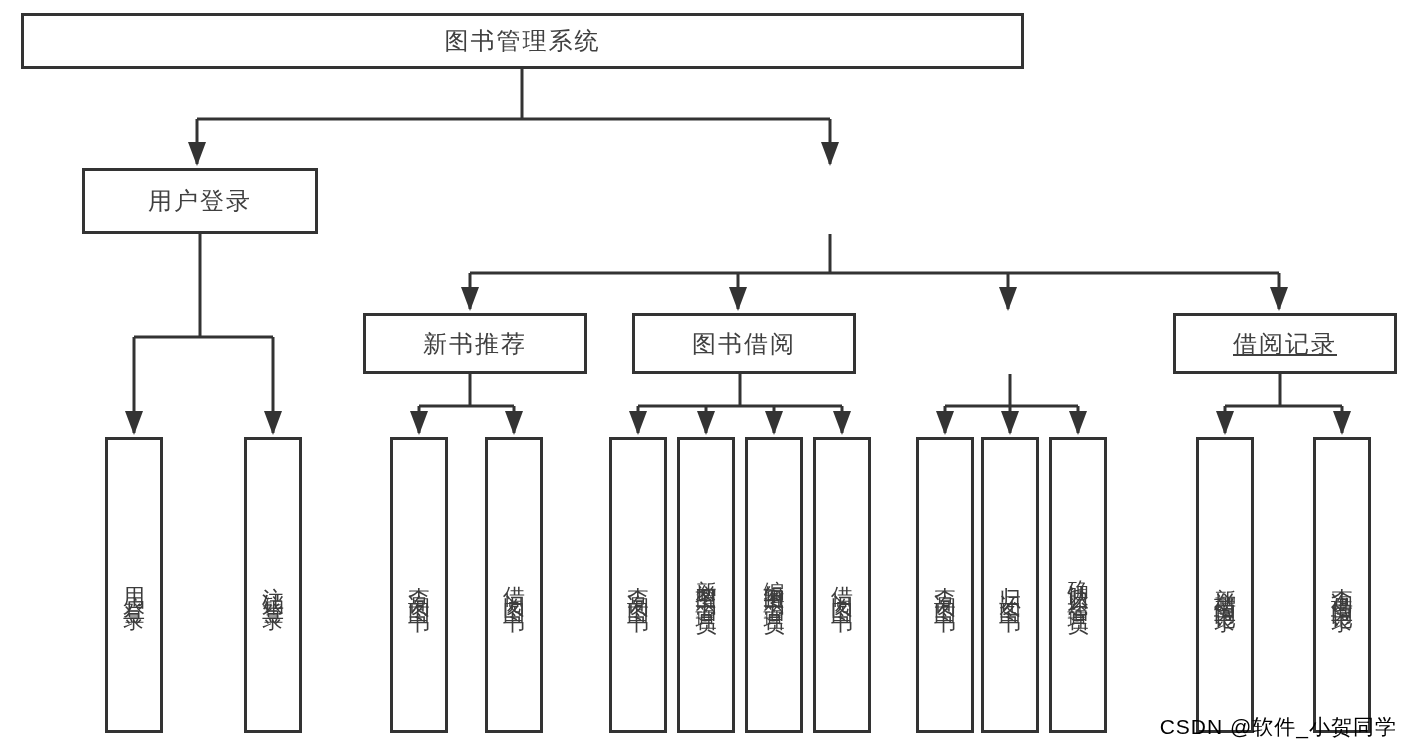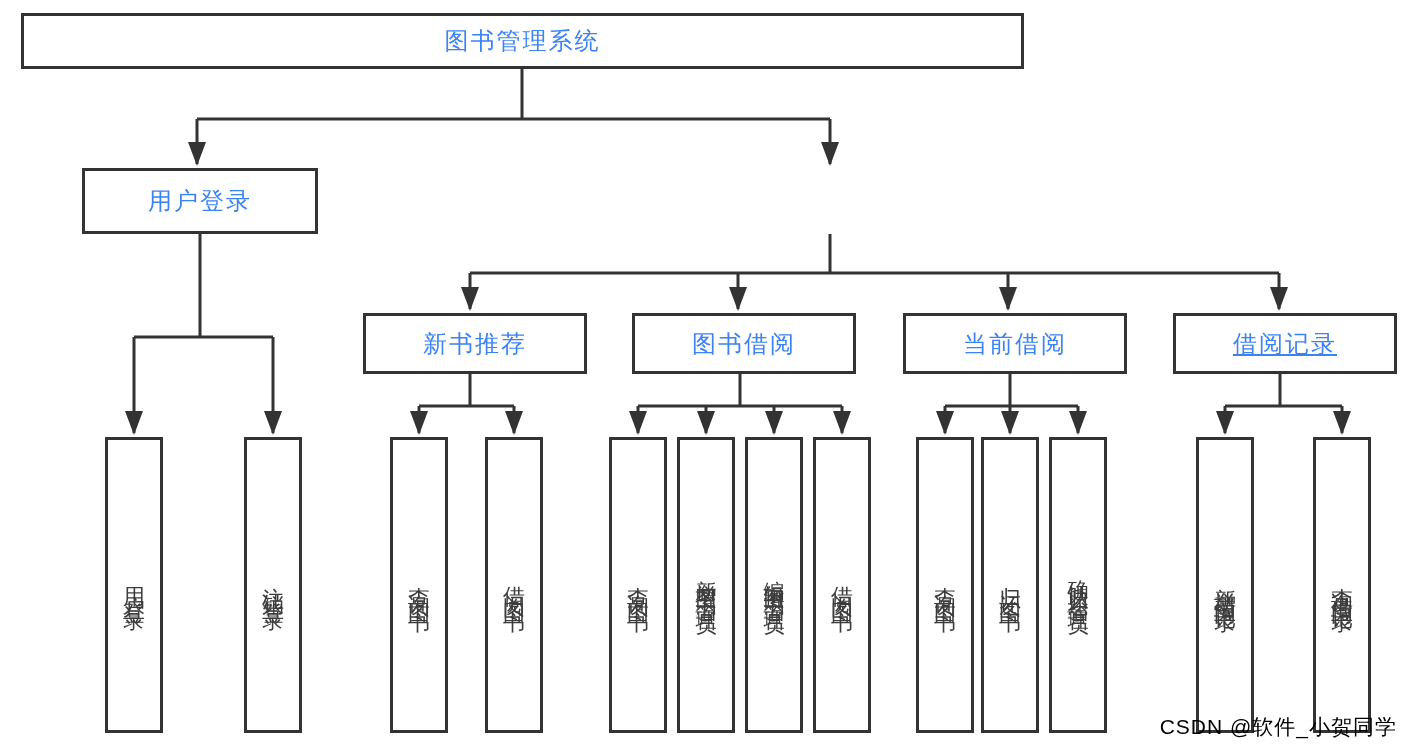--- a/index.html
+++ b/index.html
@@ -20,21 +20,21 @@
   .node {
     position: absolute;
     box-sizing: border-box;
     border: 3px solid #333333;
     background: #ffffff;
     display: flex;
     align-items: center;
     justify-content: center;
     font-size: 24px;
     letter-spacing: 2px;
-    color: #3b82f6;
+    color: #404040;
     z-index: 1;
   }
   .leaf {
     position: absolute;
     box-sizing: border-box;
     border: 3px solid #333333;
     background: #ffffff;
     width: 58px;
     height: 296px;
     top: 437px;
@@ -118,21 +118,20 @@
       <line x1="1342" y1="406" x2="1342" y2="433" marker-end="url(#ah)"></line>
     </g>
   </svg>
 
   <div class="node" style="left:21px; top:13px; width:1003px; height:56px;">图书管理系统</div>
 
   <div class="node" style="left:82px; top:168px; width:236px; height:66px;">用户登录</div>
 
   <div class="node" style="left:363px; top:313px; width:224px; height:61px;">新书推荐</div>
   <div class="node" style="left:632px; top:313px; width:224px; height:61px;">图书借阅</div>
-  <div class="node" style="left:903px; top:313px; width:224px; height:61px;">当前借阅</div>
   <div class="node" style="left:1173px; top:313px; width:224px; height:61px;text-decoration:underline;">借阅记录</div>
 
   <div class="leaf" style="left:105px;">
     <span class="vtext">用户登录</span>
   </div>
   <div class="leaf" style="left:244px;">
     <span class="vtext">注销登录</span>
   </div>
 
   <div class="leaf" style="left:390px;">

